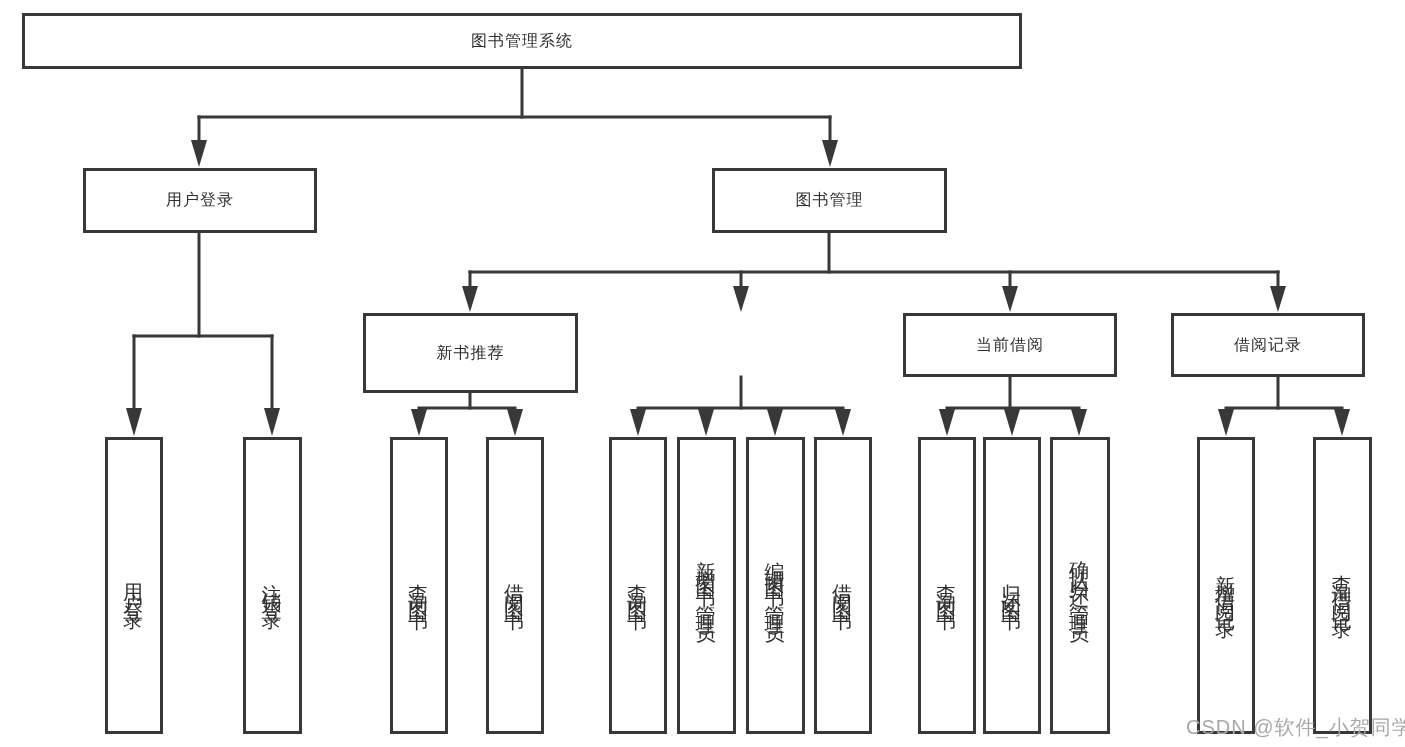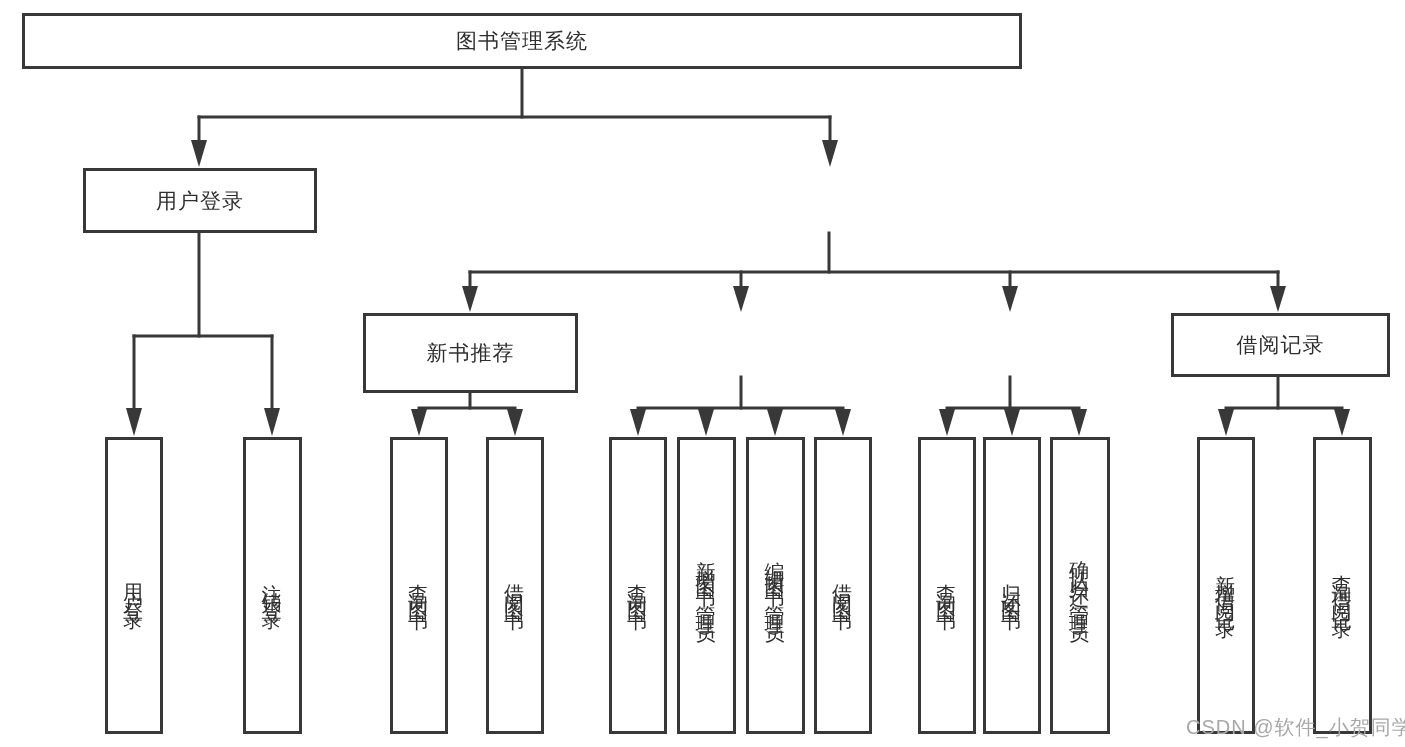--- a/index.html
+++ b/index.html
@@ -15,21 +15,21 @@
   .box{
     position:absolute;
     box-sizing:border-box;
     border:3px solid #383838;
     background:#ffffff;
     display:flex;
     align-items:center;
     justify-content:center;
     z-index:2;
   }
-  .h{font-size:21px;letter-spacing:1px;}
+  .h{font-size:16px;letter-spacing:1px;}
   .v{
     writing-mode:vertical-rl;
     text-orientation:mixed;
     font-size:20px;
   }
   .v .lbl{letter-spacing:9px;}
   .watermark{
     position:absolute;
     left:1186px;top:714px;
     font-size:20px;
@@ -99,25 +99,31 @@
     </g>
   </svg>
 
   <div class="box h" style="left:22px;top:13px;width:1000px;height:56px">
     <span class="lbl">图书管理系统</span>
   </div>
 
   <div class="box h" style="left:83px;top:168px;width:234px;height:65px">
     <span class="lbl">用户登录</span>
   </div>
+  <div class="box h" style="left:712px;top:168px;width:235px;height:65px">
+    <span class="lbl">图书管理</span>
+  </div>
 
   <div class="box h" style="left:363px;top:313px;width:215px;height:80px">
     <span class="lbl">新书推荐</span>
   </div>
-  <div class="box h" style="left:1171px;top:313px;width:219px;height:64px">
+  <div class="box h" style="left:903px;top:313px;width:214px;height:64px">
+    <span class="lbl">当前借阅</span>
+  </div>
+  <div class="box h" style="left:1171px;top:313px;width:194px;height:64px">
     <span class="lbl">借阅记录</span>
   </div>
 
   <div class="box v" style="left:105px;top:437px;width:58px;height:297px">
     <span class="lbl">用户登录</span>
   </div>
   <div class="box v" style="left:243px;top:437px;width:59px;height:297px">
     <span class="lbl">注销登录</span>
   </div>
 

